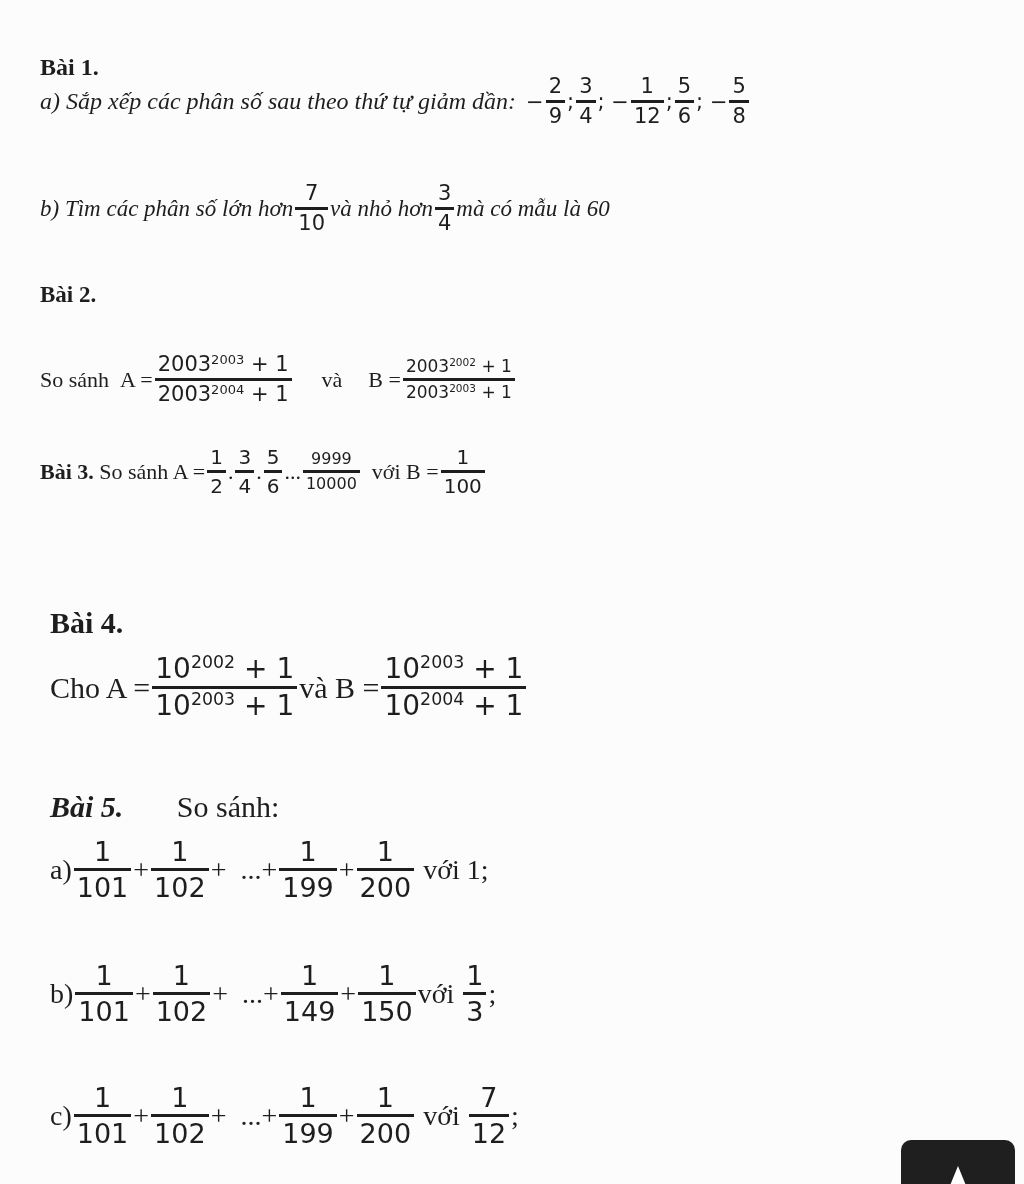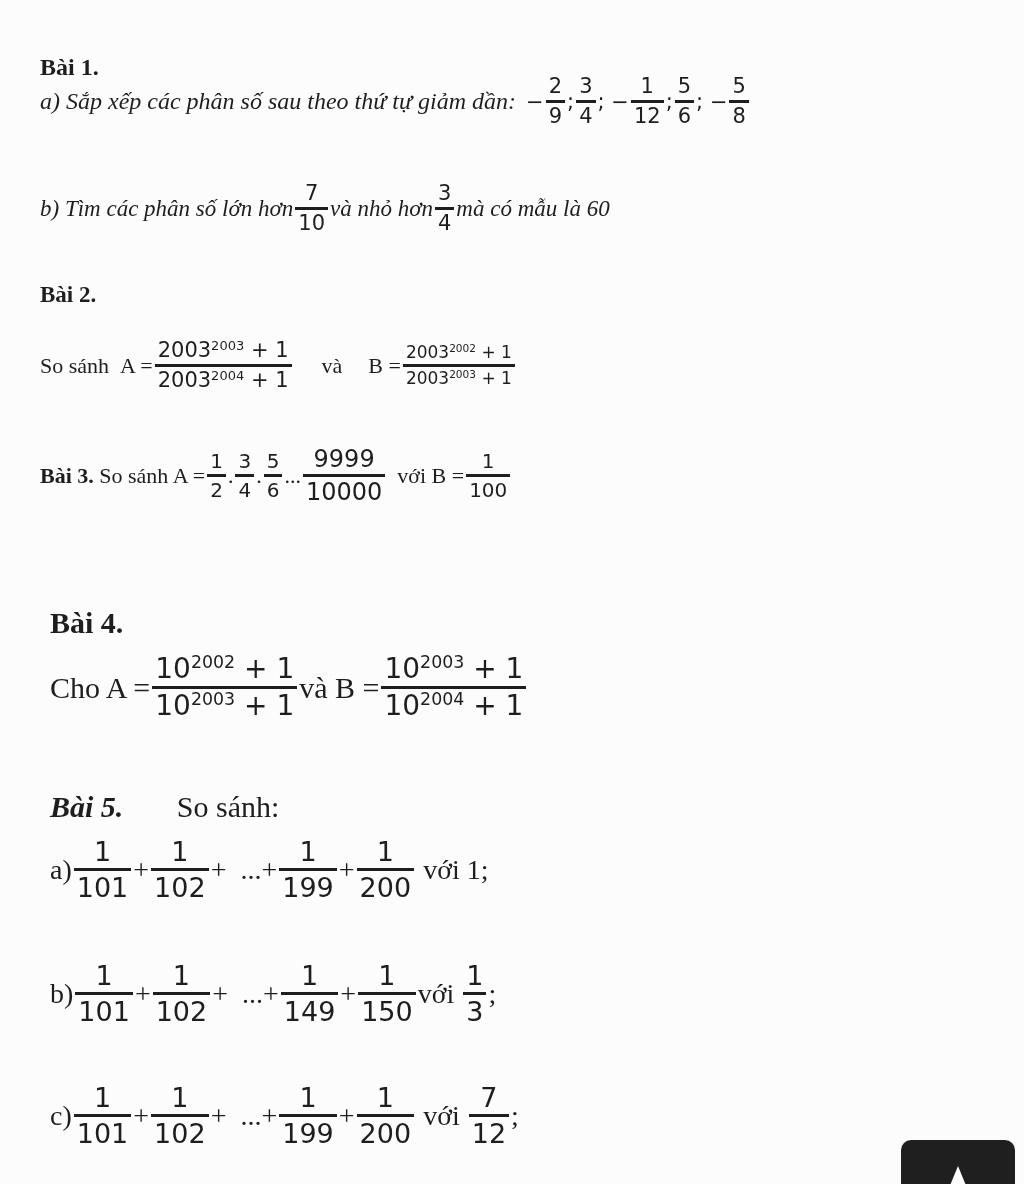--- a/index.html
+++ b/index.html
@@ -79,21 +79,21 @@
   <span class="ital">và nhỏ hơn</span>
   <span class="frac sans" style="font-size:21px;">
       <span class="num">3</span>
       <span class="den">4</span>
     </span>
   <span class="ital">mà có mẫu là 60</span>
 </div>
 
 <div class="abs h-bold" style="left:40px;top:282px;font-size:23px;">Bài 2.</div>
 
-<div class="abs row" style="left:40px;top:340px;font-size:22px;">
+<div class="abs row" style="left:40px;top:354px;font-size:22px;">
   <span>So sánh</span>&nbsp;&nbsp;
   <span>A =</span>
   <span class="frac sans" style="font-size:21px;">
     <span class="num"><span>2003</span><sup>2003</sup><span> + 1</span></span>
     <span class="den"><span>2003</span><sup>2004</sup><span> + 1</span></span>
   </span>
   <span style="margin:0 26px 0 28px;">và</span>
   <span>B =</span>
   <span class="frac sans" style="font-size:17px;">
     <span class="num"><span>2003</span><sup>2002</sup><span> + 1</span></span>
@@ -110,21 +110,21 @@
     </span><span>.</span>
   <span class="frac sans" style="font-size:20px;">
       <span class="num">3</span>
       <span class="den">4</span>
     </span><span>.</span>
   <span class="frac sans" style="font-size:20px;">
       <span class="num">5</span>
       <span class="den">6</span>
     </span>
   <span>...</span>
-  <span class="frac sans" style="font-size:24px;">
+  <span class="frac sans" style="font-size:16px;">
       <span class="num">9999</span>
       <span class="den">10000</span>
     </span>
   <span class="sp"></span>
   <span>với B =</span>
   <span class="frac sans" style="font-size:20px;">
       <span class="num">1</span>
       <span class="den">100</span>
     </span>
 </div>

